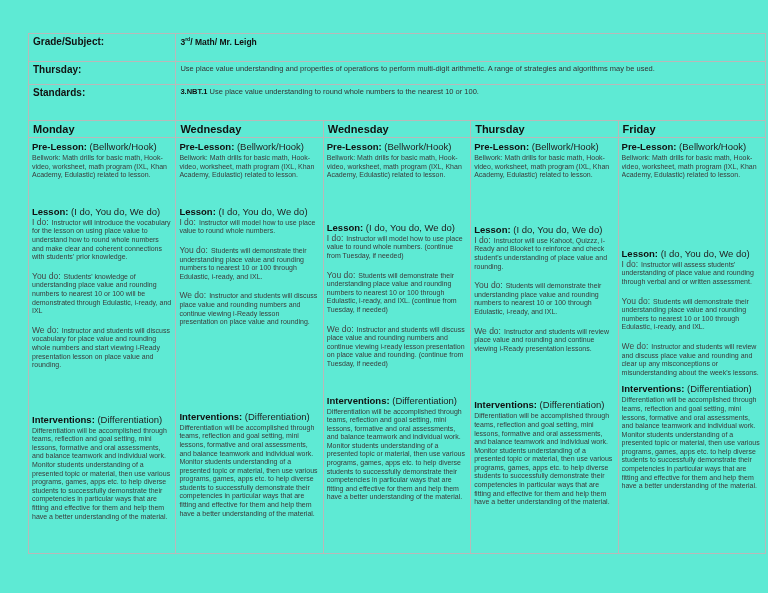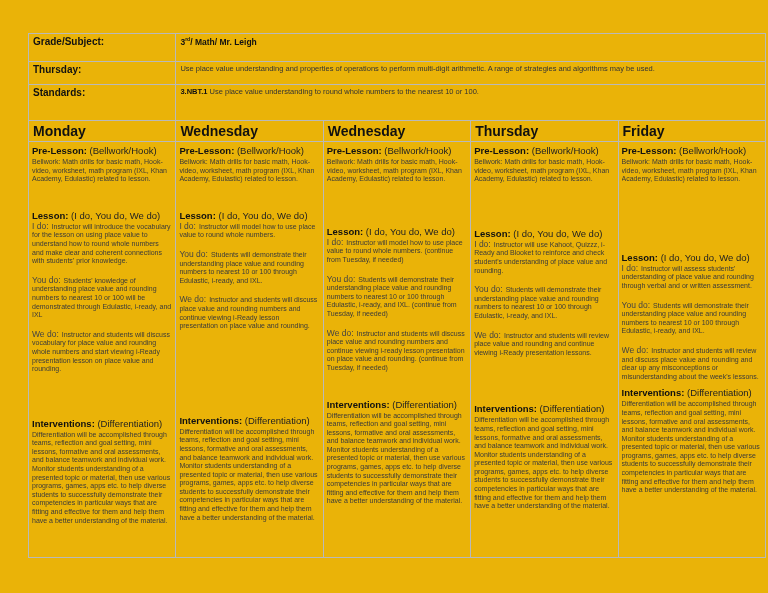--- a/index.html
+++ b/index.html
@@ -1,31 +1,31 @@
 <!DOCTYPE html>
 <html><head>
 <meta charset="utf-8">
 <style>
   html,body{margin:0;padding:0;background:#fff;}
-  .page{position:relative;width:768px;height:593px;background:#eab308;overflow:hidden;
+  .page{position:relative;width:768px;height:593px;background:#5eead4;overflow:hidden;
         font-family:"Liberation Sans", sans-serif;color:#222;}
   table.plan{position:absolute;left:28px;top:33px;width:738px;border-collapse:collapse;table-layout:fixed;}
   table.plan td{border:1px solid #b9b9b9;vertical-align:top;padding:2px 4px;overflow:hidden;}
   td.lbl{font-weight:bold;font-size:10px;vertical-align:middle;color:#111;}
   td.val{font-size:7.5px;color:#333;}
   .bval{font-weight:bold;font-size:8.5px;color:#111;}
   sup{font-size:60%;vertical-align:super;}
   .code{font-weight:bold;color:#111;margin-top:7px;}
   tr.r-grade td{height:23px;}
   tr.r-week td{height:9px;}
   tr.r-week td.lbl{vertical-align:middle;}
   tr.r-obj td{height:18px;}
   tr.r-std td{height:31px;}
   tr.r-days td{height:12px;vertical-align:middle;}
-  td.dayhead{font-weight:bold;font-size:14px;color:#111;padding-left:3px;}
+  td.dayhead{font-weight:bold;font-size:11px;color:#111;padding-left:3px;}
   tr.r-content td{height:409px;padding:3px;}
   .cellwrap{height:407px;overflow:hidden;}
   .sechead{font-size:9.5px;line-height:12px;white-space:nowrap;color:#222;}
   .sechead b{font-weight:bold;color:#111;}
   .body{font-size:7px;line-height:8.6px;color:#3a3a3a;margin-top:1px;}
   .para{font-size:7px;line-height:8.6px;color:#3a3a3a;}
   .para.ydo,.para.wdo{margin-top:10px;}
   .dolabel{font-size:8.5px;color:#444;margin-right:3px;}
   
   .d0 .sec-lesson{margin-top:26px}.d0 .sec-interv{margin-top:44px}

